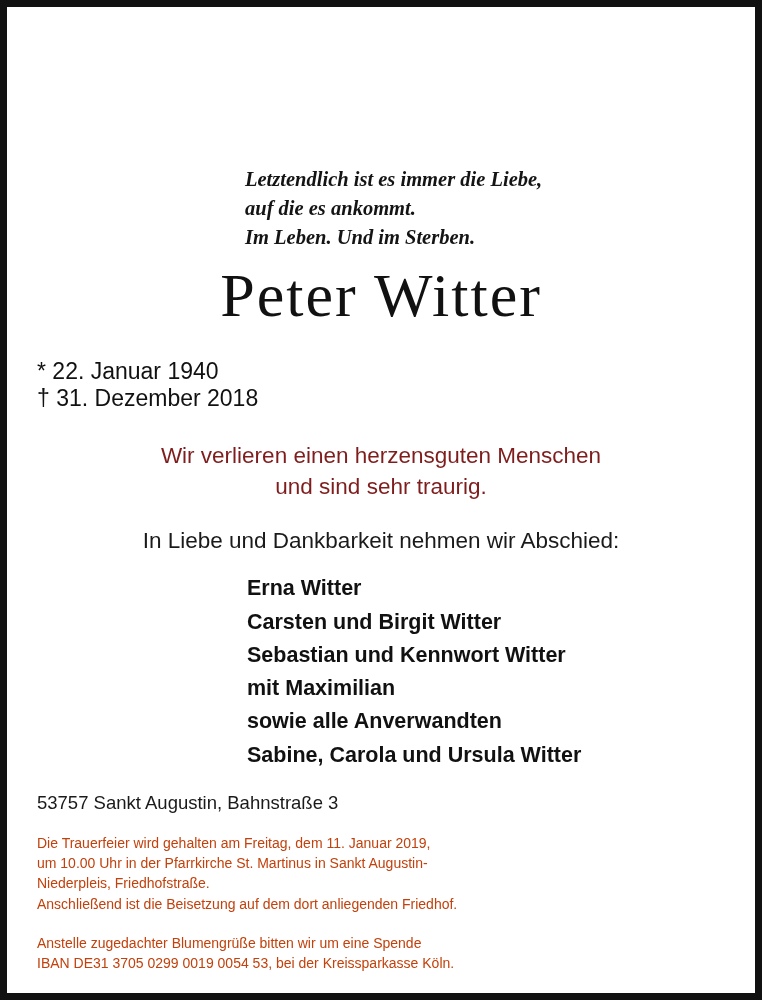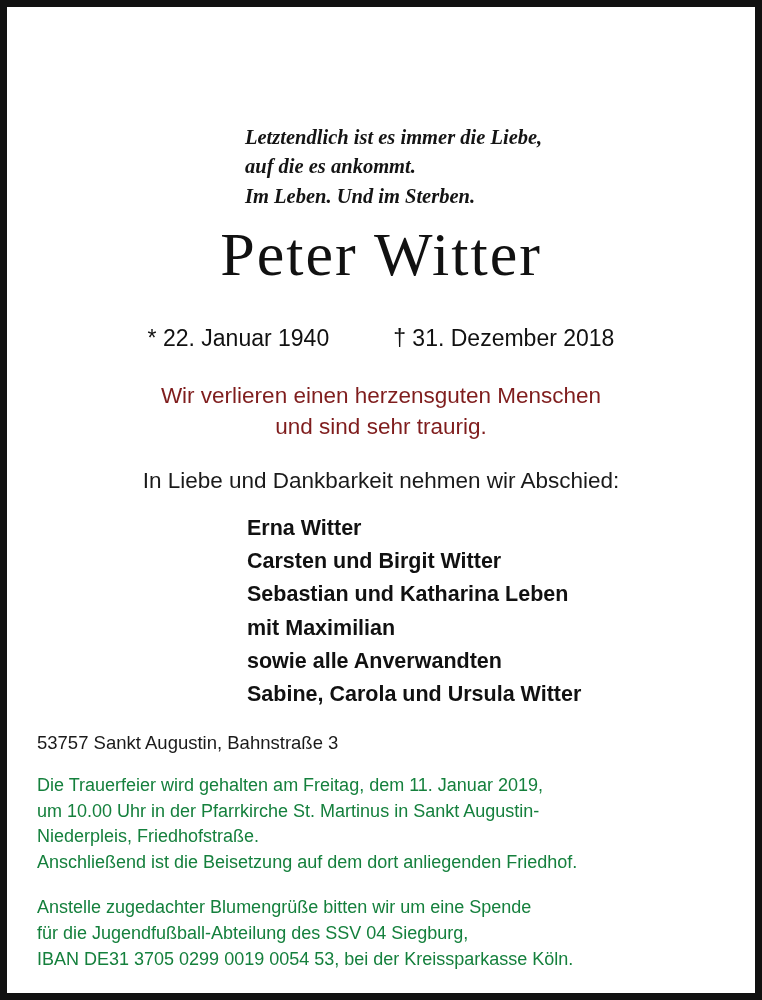--- a/index.html
+++ b/index.html
@@ -45,23 +45,24 @@
     line-height: 1;
     letter-spacing: 2px;
     margin-top: 12px;
     color: #111111;
     font-weight: normal;
   }
   
   .dates {
     display: flex;
     justify-content: center;
-    margin-top: 40px;
+    margin-top: 32px;
     font-size: 23px;
     color: #111111;
+    flex-direction: column;
   }
   .dates .birth { margin-right: 64px; }
   .dates .death { margin-left: 0; }
   
   .message {
     text-align: center;
     margin-top: 28px;
     font-size: 22.5px;
     line-height: 1.38;
     color: #7f1d1d;
@@ -83,23 +84,23 @@
     color: #111111;
   }
   
   .address {
     margin-top: 20px;
     font-size: 18.5px;
     color: #1a1a1a;
   }
   .block {
     margin-top: 19px;
-    font-size: 18px;
+    font-size: 14px;
     line-height: 1.44;
-    color: #15803d;
+    color: #c2410c;
   }
   .block div { white-space: nowrap; }
 </style>
 </head>
 <body>
 
 <div class="obituary">
 
   <div class="epitaph">
     <div>Letztendlich ist es immer die Liebe,</div>
@@ -117,34 +118,33 @@
   <div class="message">
     <div>Wir verlieren einen herzensguten Menschen</div>
     <div>und sind sehr traurig.</div>
   </div>
 
   <div class="farewell">In Liebe und Dankbarkeit nehmen wir Abschied:</div>
 
   <ul class="family">
     <li>Erna Witter</li>
     <li>Carsten und Birgit Witter</li>
-    <li>Sebastian und Katharina Leben</li>
+    <li>Sebastian und Kennwort Witter</li>
     <li>mit Maximilian</li>
     <li>sowie alle Anverwandten</li>
     <li>Sabine, Carola und Ursula Witter</li>
   </ul>
 
   <div class="address">53757 Sankt Augustin, Bahnstraße 3</div>
 
   <div class="block">
     <div>Die Trauerfeier wird gehalten am Freitag, dem 11. Januar 2019,</div>
     <div>um 10.00 Uhr in der Pfarrkirche St. Martinus in Sankt Augustin-</div>
     <div>Niederpleis, Friedhofstraße.</div>
     <div>Anschließend ist die Beisetzung auf dem dort anliegenden Friedhof.</div>
   </div>
 
   <div class="block">
     <div>Anstelle zugedachter Blumengrüße bitten wir um eine Spende</div>
-    <div>für die Jugendfußball-Abteilung des SSV 04 Siegburg,</div>
     <div>IBAN DE31 3705 0299 0019 0054 53, bei der Kreissparkasse Köln.</div>
   </div>
 
 </div>
 
 </body></html>

